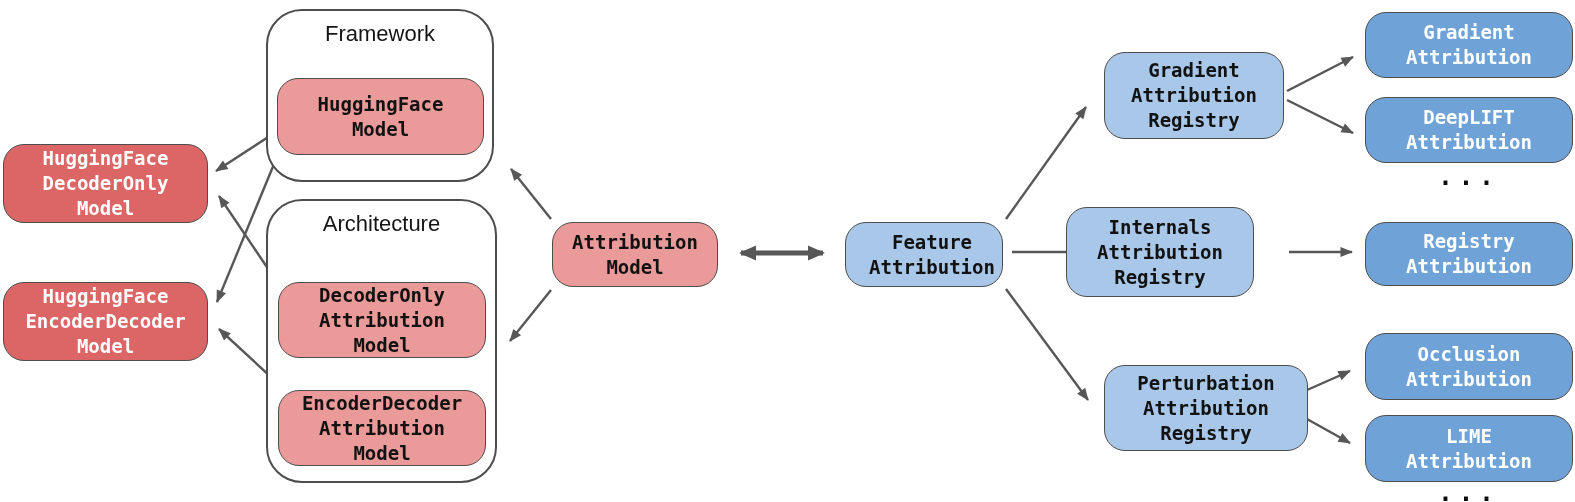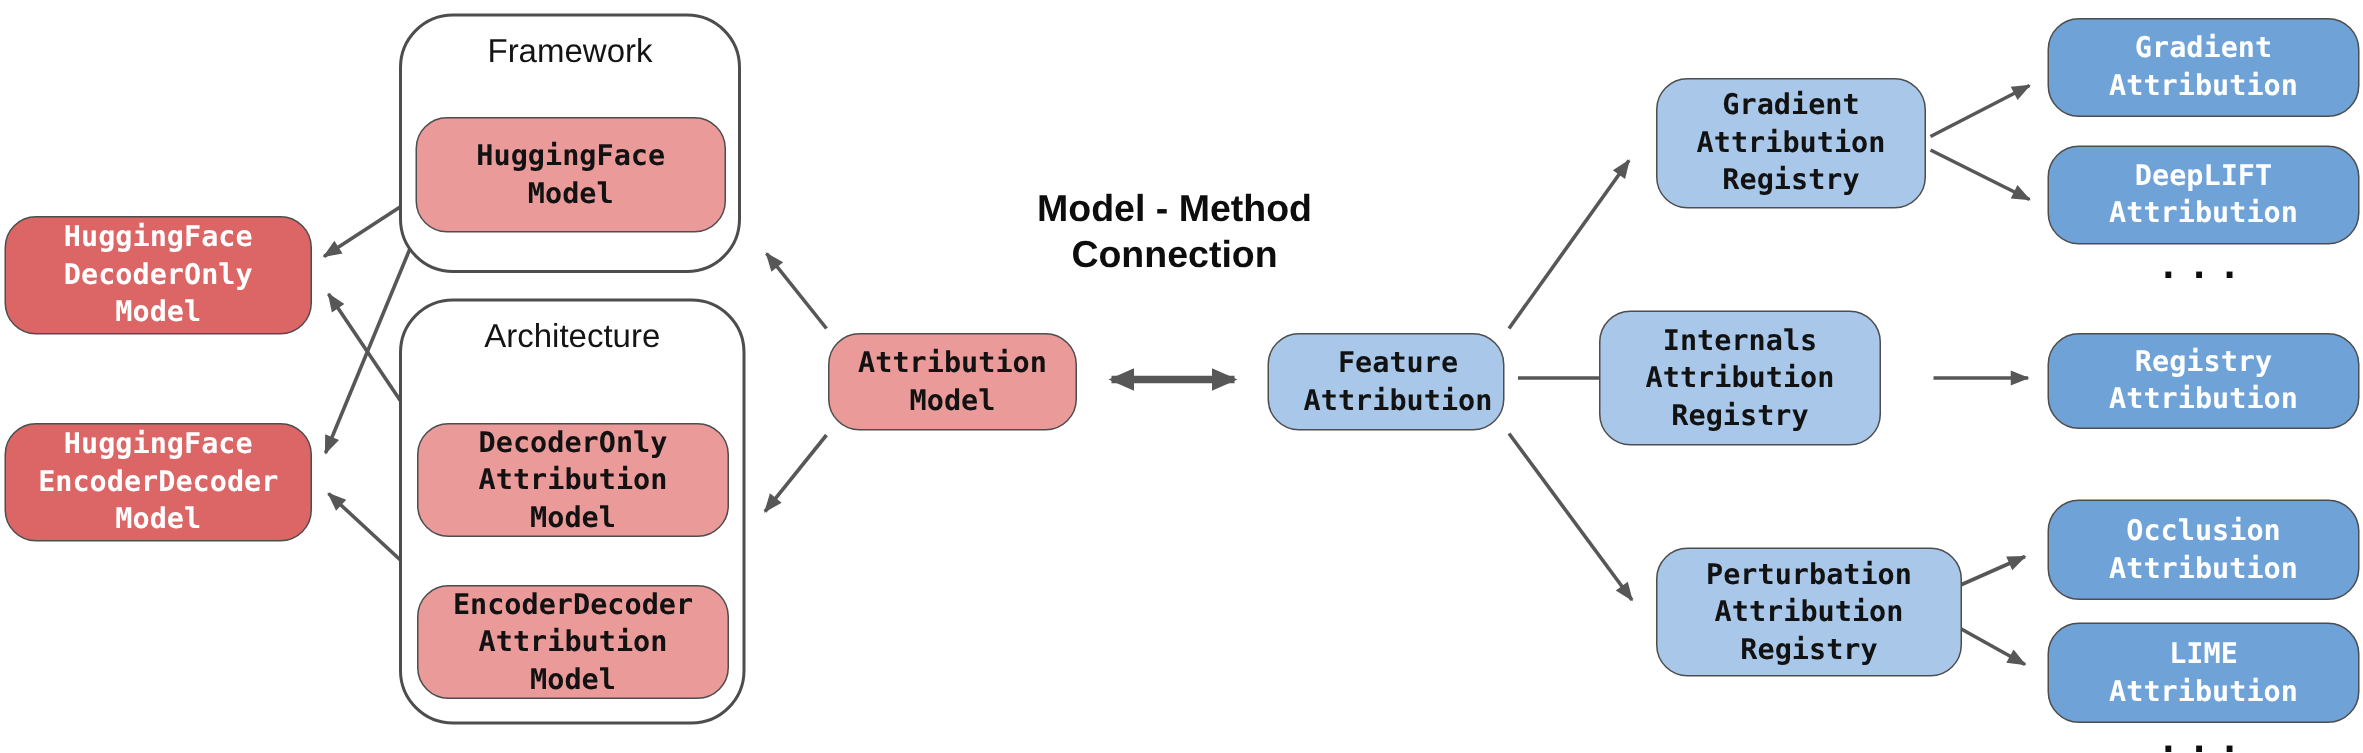--- a/index.html
+++ b/index.html
@@ -87,22 +87,20 @@
       <line x1="1012" y1="252" x2="1083" y2="252" marker-end="url(#ah)"></line>
       <line x1="1006" y1="289" x2="1088" y2="400" marker-end="url(#ah)"></line>
       <line x1="1287" y1="91" x2="1353" y2="57" marker-end="url(#ah)"></line>
       <line x1="1287" y1="100" x2="1353" y2="133" marker-end="url(#ah)"></line>
       <line x1="1289" y1="252" x2="1352" y2="252" marker-end="url(#ah)"></line>
       <line x1="1289" y1="398" x2="1350" y2="371" marker-end="url(#ah)"></line>
       <line x1="1289" y1="409" x2="1350" y2="443" marker-end="url(#ah)"></line>
     </g>
   </svg>
 
-  <div class="diagram-title" style="left:608px;top:124px;width:350px;">Model - Method
-Connection</div>
 
   <div class="group" style="left:266px;top:9px;width:228px;height:173px;">
     <div class="group-label">Framework</div>
   </div>
   <div class="group" style="left:266px;top:199px;width:231px;height:284px;">
     <div class="group-label">Architecture</div>
   </div>
 
   <div class="node red" style="left:3px;top:144px;width:205px;height:79px;">HuggingFace
 DecoderOnly

